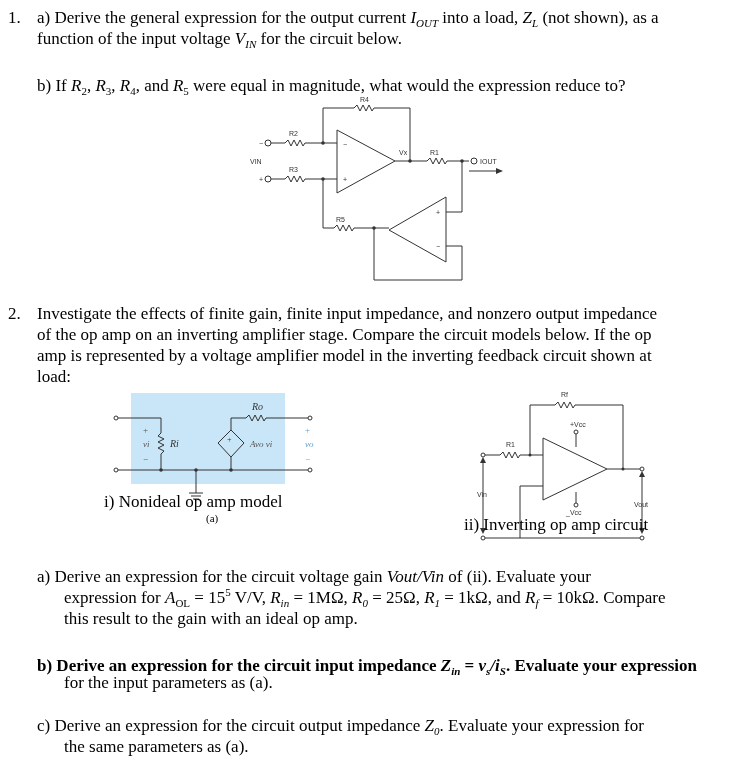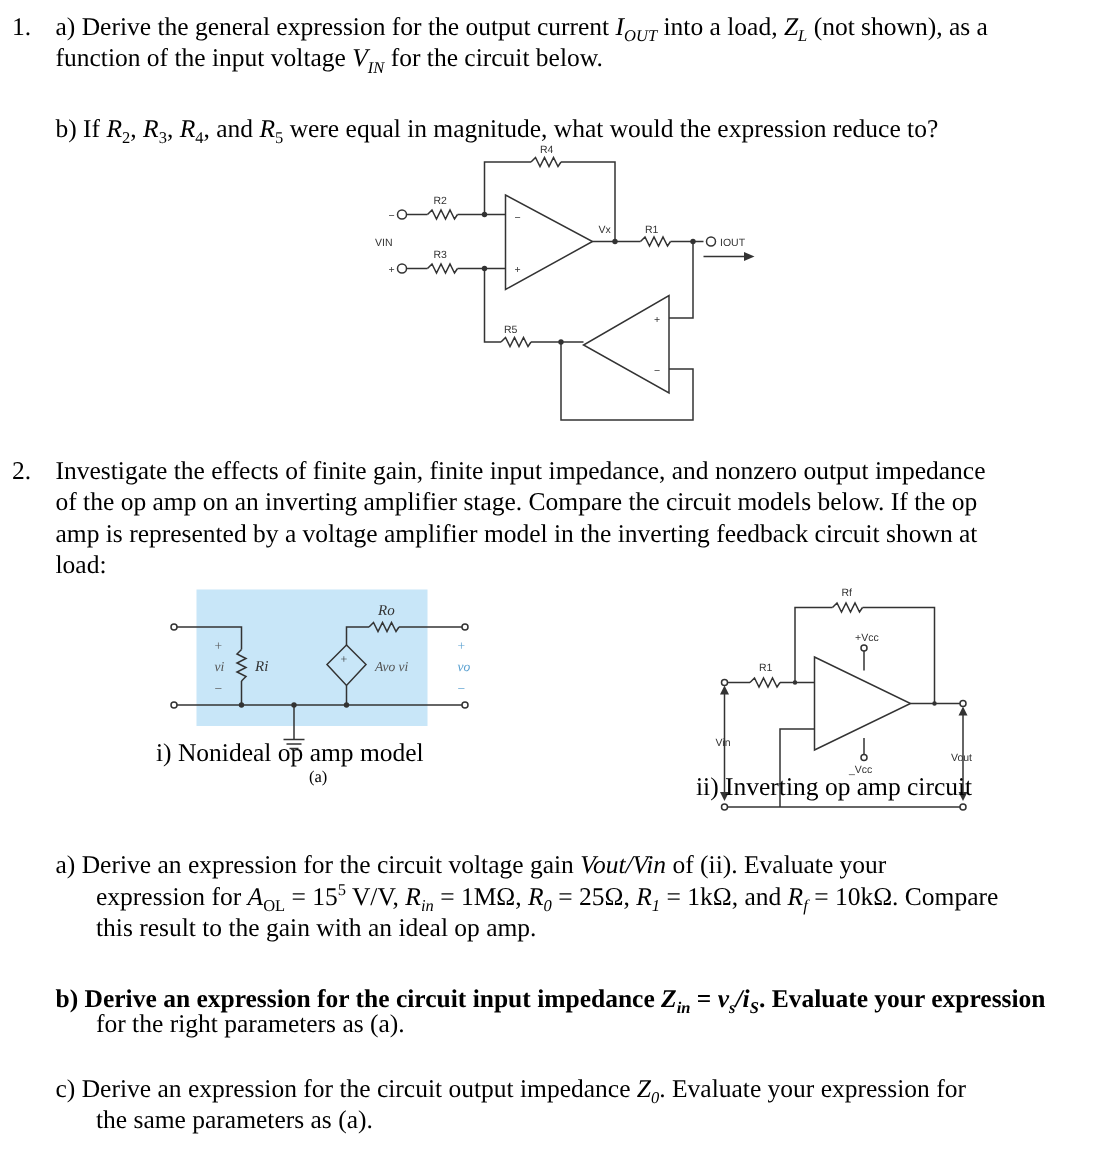--- a/index.html
+++ b/index.html
@@ -163,16 +163,16 @@
   <text class="lbl" x="477" y="497" font-size="6">Vin</text>
   <text class="lbl" x="634" y="507" font-size="6">Vout</text>
 </svg>
 <div class="t" style="left:464px;top:515px;">ii) Inverting op amp circuit</div>
 
 <div class="t" style="left:37px;top:567px;"><span>a)  Derive an expression for the circuit voltage gain </span><i>Vout/Vin</i><span> of (ii). Evaluate your</span></div>
 <div class="t" style="left:64px;top:588px;"><span>expression for</span> <i>A</i><sub>OL</sub><span> = 15</span><sup>5</sup><span> V/V, </span><i>R</i><sub><i>in</i></sub><span> = 1MΩ, </span><i>R</i><sub><i>0</i></sub><span> = 25Ω, </span><i>R</i><sub><i>1</i></sub><span> = 1kΩ, and </span><i>R</i><sub><i>f</i></sub><span> = 10kΩ. Compare</span></div>
 <div class="t" style="left:64px;top:609px;">this result to the gain with an ideal op amp.</div>
 
 <div class="t" style="left:37px;top:656px;font-weight:bold;"><span>b)  Derive an expression for the circuit input impedance </span><i>Z</i><sub><i>in</i></sub><span> = </span><i>v</i><sub><i>s</i></sub><i>/</i><i>i</i><sub><i>S</i></sub><span>. Evaluate your expression</span></div>
-<div class="t" style="left:64px;top:673px;">for the right parameters as (a).</div>
+<div class="t" style="left:64px;top:673px;">for the input parameters as (a).</div>
 
 <div class="t" style="left:37px;top:716px;"><span>c)  Derive an expression for the circuit output impedance </span><i>Z</i><sub><i>0</i></sub><span>. Evaluate your expression for</span></div>
 <div class="t" style="left:64px;top:737px;">the same parameters as (a).</div>
 
 </body></html>

